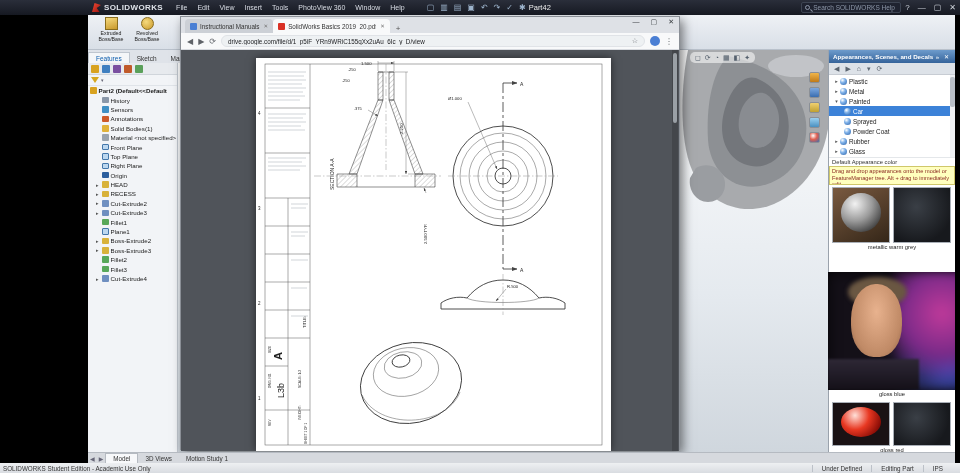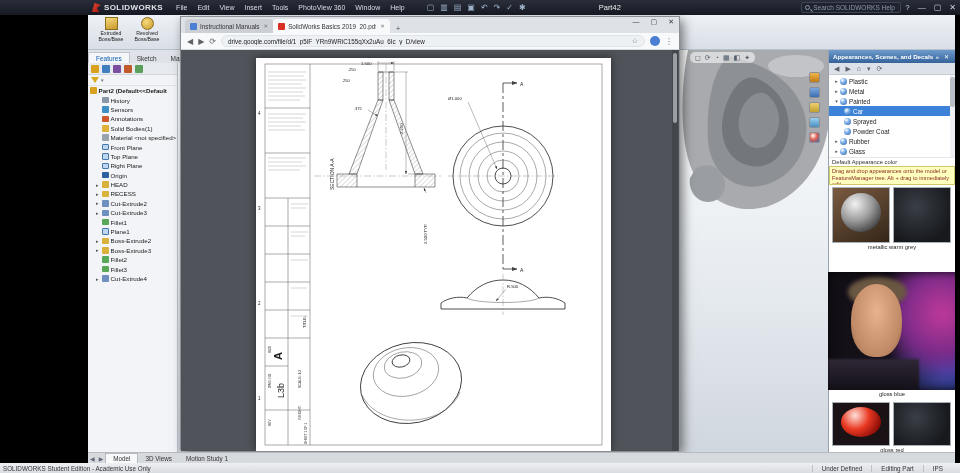--- a/index.html
+++ b/index.html
@@ -12,21 +12,21 @@
   #titlebar{left:0;top:0;width:960px;height:15px;background:linear-gradient(#2a2e3a,#161922);
             display:flex;align-items:center;color:#dfe3ea;z-index:60;}
   .sw-flame{width:9px;height:9px;margin-left:92px;flex:none;
             background:linear-gradient(135deg,#ef4a32,#9b1210);
             clip-path:polygon(0 100%,28% 0,100% 22%,52% 55%,84% 100%);}
   .sw-name{font-size:8px;font-weight:bold;letter-spacing:.4px;margin-left:3px;}
   #menus{display:flex;margin-left:8px;}
   .menu{font-size:7px;padding:0 5px;color:#d9dde5;}
   #tb-icons{display:flex;margin-left:14px;}
   .tb-ico{font-size:8px;color:#9db4cc;padding:0 3px;line-height:15px;}
-  #doc-title{font-size:7.5px;color:#ececec;margin-left:70px;}
+  #doc-title{font-size:7.5px;color:#ececec;}
   #sw-search{display:flex;align-items:center;gap:3px;width:100px;height:11px;background:#1f2330;
              border:1px solid #3d4452;border-radius:2px;font-size:6.5px;color:#8b95a6;
              padding:0 3px;margin-left:auto;}
   .mag{width:5px;height:5px;border:1px solid #8b95a6;border-radius:50%;position:relative;flex:none;}
   .mag::after{content:"";position:absolute;left:4px;top:4px;width:3px;height:1px;background:#8b95a6;transform:rotate(45deg);}
   .win-ico{font-size:8px;color:#cfd4dc;padding:0 4px;line-height:15px;}
 
   
   #ribbon{left:88px;top:15px;width:867px;height:35px;z-index:5;
           background:linear-gradient(#eef1f5,#d9dfe7);border-bottom:1px solid #b9c1cb;}

